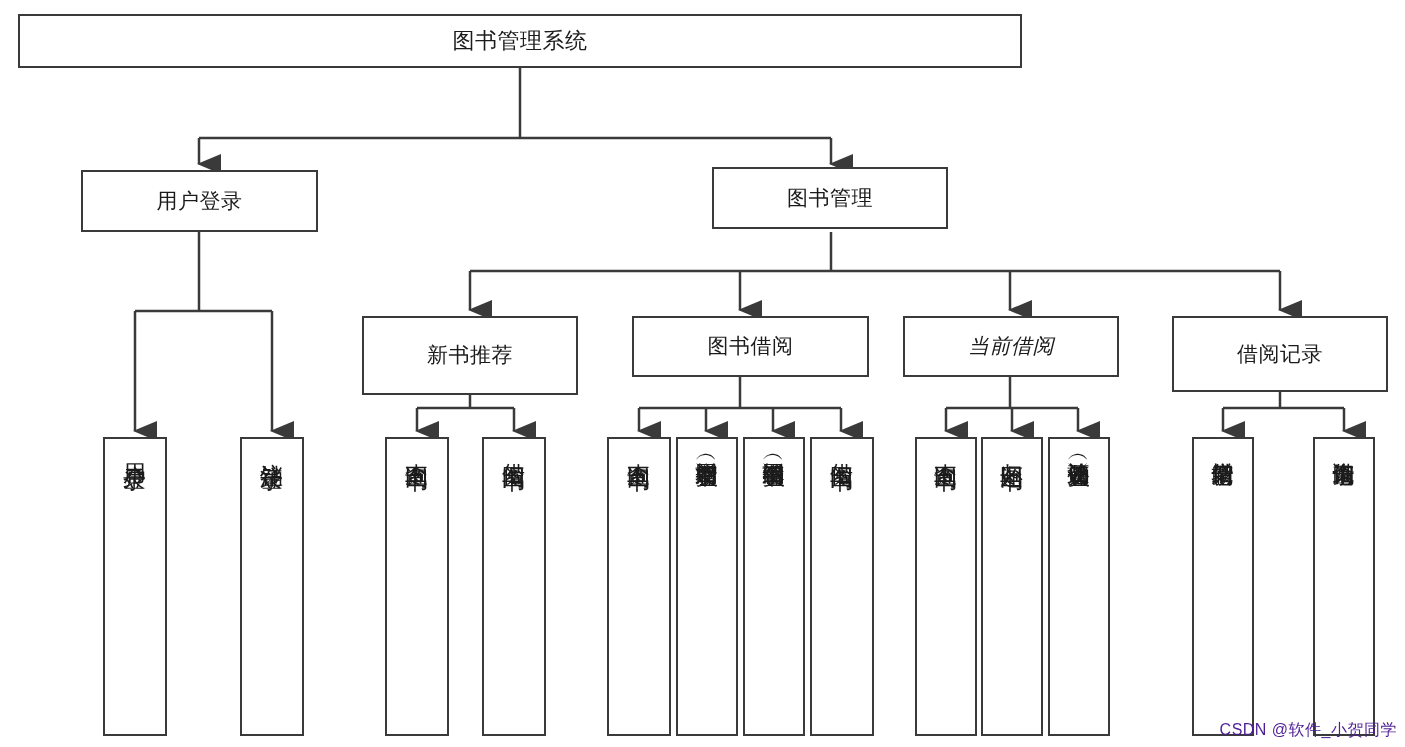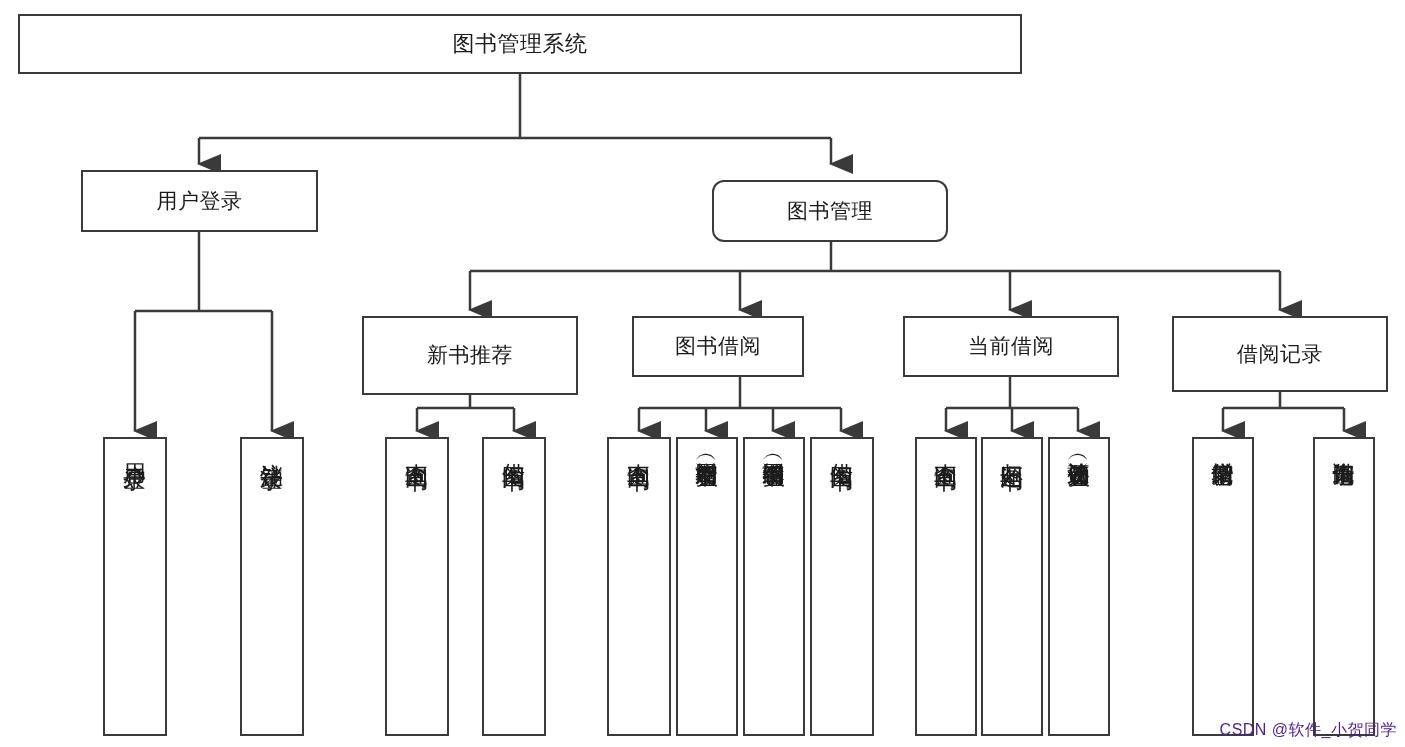--- a/index.html
+++ b/index.html
@@ -129,38 +129,38 @@
       <path d="M 1012 408 L 1012 431" marker-end="url(#arrowdown)"></path>
       <path d="M 1078 408 L 1078 431" marker-end="url(#arrowdown)"></path>
 
       <path d="M 1280 377 L 1280 408"></path>
       <path d="M 1223 408 L 1344 408"></path>
       <path d="M 1223 408 L 1223 431" marker-end="url(#arrowdown)"></path>
       <path d="M 1344 408 L 1344 431" marker-end="url(#arrowdown)"></path>
     </g>
   </svg>
 
-  <div class="node horiz root" style="left:18px; top:14px; width:1004px; height:60px;">
+  <div class="node horiz root" style="left:18px; top:14px; width:1004px; height:54px;">
     <span class="node-label">图书管理系统</span>
   </div>
 
   <div class="node horiz" style="left:81px; top:170px; width:237px; height:62px;">
     <span class="node-label">用户登录</span>
   </div>
-  <div class="node horiz" style="left:712px; top:180px; width:236px; height:62px;border-radius:12px;">
+  <div class="node horiz" style="left:712px; top:167px; width:236px; height:62px;">
     <span class="node-label">图书管理</span>
   </div>
 
   <div class="node horiz" style="left:362px; top:316px; width:216px; height:79px;">
     <span class="node-label">新书推荐</span>
   </div>
-  <div class="node horiz" style="left:632px; top:316px; width:172px; height:61px;">
+  <div class="node horiz" style="left:632px; top:316px; width:237px; height:61px;">
     <span class="node-label">图书借阅</span>
   </div>
-  <div class="node horiz" style="left:903px; top:316px; width:216px; height:61px;">
+  <div class="node horiz" style="left:903px; top:316px; width:216px; height:61px;font-style:italic;">
     <span class="node-label">当前借阅</span>
   </div>
   <div class="node horiz" style="left:1172px; top:316px; width:216px; height:76px;">
     <span class="node-label">借阅记录</span>
   </div>
 
   <div class="node vert" style="left:103px; top:437px; width:64px; height:299px;">
     <span class="node-label">用户登录</span>
   </div>
   <div class="node vert" style="left:240px; top:437px; width:64px; height:299px;">

